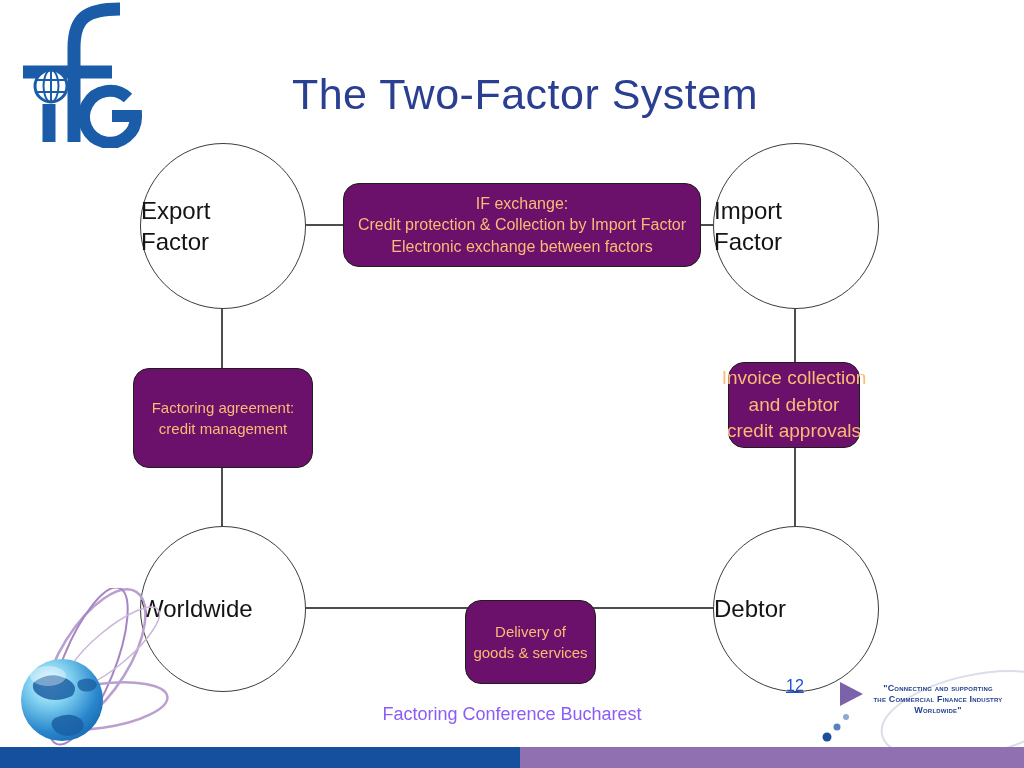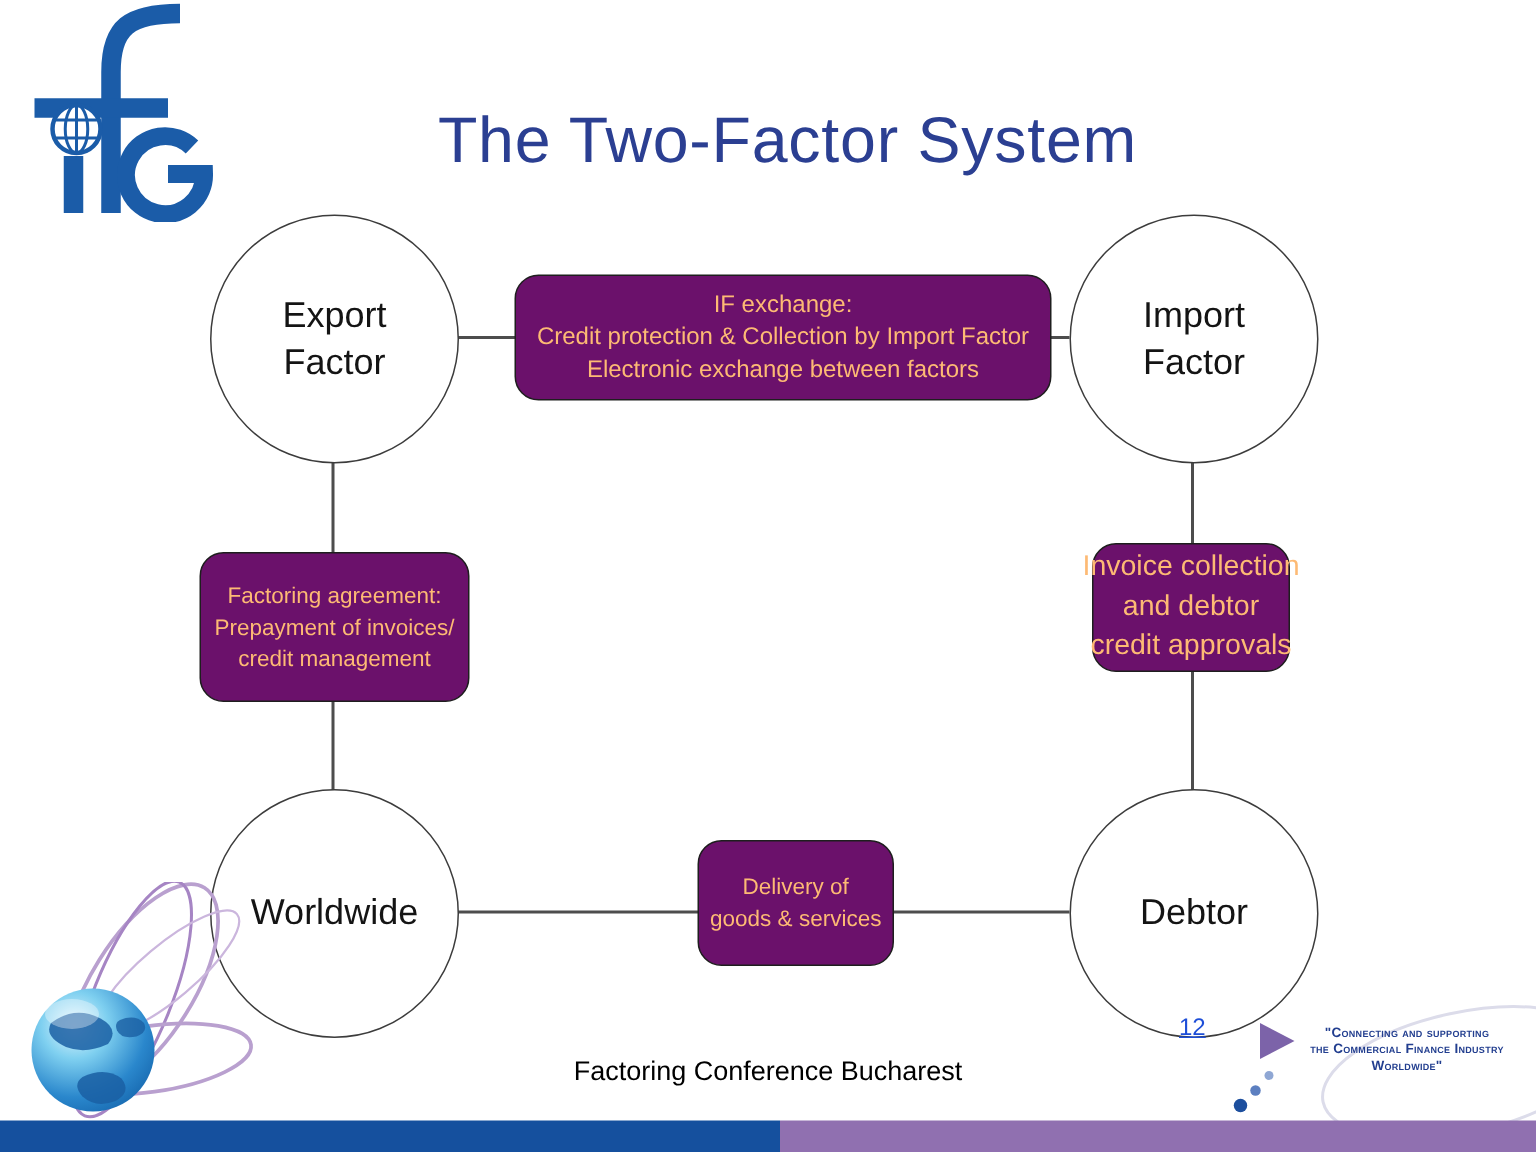--- a/index.html
+++ b/index.html
@@ -11,42 +11,42 @@
   .title{
     position:absolute;left:525px;top:70px;transform:translateX(-50%);
     font-size:43px;color:#2b3f92;white-space:nowrap;letter-spacing:.5px;
   }
   
   .lines-layer{position:absolute;left:0;top:0;width:1024px;height:768px;z-index:1;}
   
   .node{
     position:absolute;width:164px;height:164px;border-radius:50%;
     background:#ffffff;border:1.5px solid #3c3c3c;z-index:2;
-    display:flex;flex-direction:column;align-items:center;justify-content:center;
+    display:flex;flex-direction:column;align-items:flex-start;justify-content:center;
     font-size:24px;color:#141414;line-height:1.3;text-align:center;
   }
   .node-export{left:140px;top:143px;}
   .node-import{left:713px;top:143px;}
   .node-supplier{left:140px;top:526px;}
   .node-debtor{left:713px;top:526px;}
   
   .pbox{
     position:absolute;background:#6b116b;border:1.3px solid #1e1e1e;border-radius:16px;
     color:#fdba74;display:flex;flex-direction:column;align-items:center;justify-content:center;
     text-align:center;z-index:3;
   }
   .pbox span{display:block;white-space:nowrap;}
   .pbox-top{left:343px;top:183px;width:356px;height:82px;font-size:16px;line-height:1.35;}
   .pbox-left{left:133px;top:368px;width:178px;height:98px;font-size:15px;line-height:1.4;}
   .pbox-right{left:728px;top:362px;width:130px;height:84px;font-size:19px;line-height:1.4;}
-  .pbox-bottom{left:465px;top:560px;width:129px;height:82px;font-size:15px;line-height:1.4;}
+  .pbox-bottom{left:465px;top:600px;width:129px;height:82px;font-size:15px;line-height:1.4;}
   
   .footer-text{
     position:absolute;left:512px;top:704px;transform:translateX(-50%);
-    text-align:left;font-size:18px;color:#000000;line-height:1.2;z-index:4;white-space:nowrap;
+    text-align:left;font-size:18px;color:#8b5cf6;line-height:1.2;z-index:4;white-space:nowrap;
   }
   .page-number{position:absolute;left:786px;top:677px;font-size:16px;color:#1d4ed8;z-index:4;text-decoration:underline;}
   .bar{position:absolute;bottom:0;height:21px;z-index:5;}
   .bar-blue{left:0;width:520px;background:#15509e;}
   .bar-purple{left:520px;width:504px;background:#9070b0;}
   
   .ifg-logo{position:absolute;left:18px;top:0;z-index:4;}
   
   .globe-art{position:absolute;left:0;top:588px;z-index:4;}
   
@@ -99,21 +99,20 @@
     <span>Debtor</span>
   </div>
 
   <div class="pbox pbox-top">
     <span>IF exchange:</span>
     <span>Credit protection &amp; Collection by Import Factor</span>
     <span>Electronic exchange between factors</span>
   </div>
   <div class="pbox pbox-left">
     <span>Factoring agreement:</span>
-    <span>Prepayment of invoices/</span>
     <span>credit management</span>
   </div>
   <div class="pbox pbox-right">
     <span>Invoice collection</span>
     <span>and debtor</span>
     <span>credit approvals</span>
   </div>
   <div class="pbox pbox-bottom">
     <span>Delivery of</span>
     <span>goods &amp; services</span>

